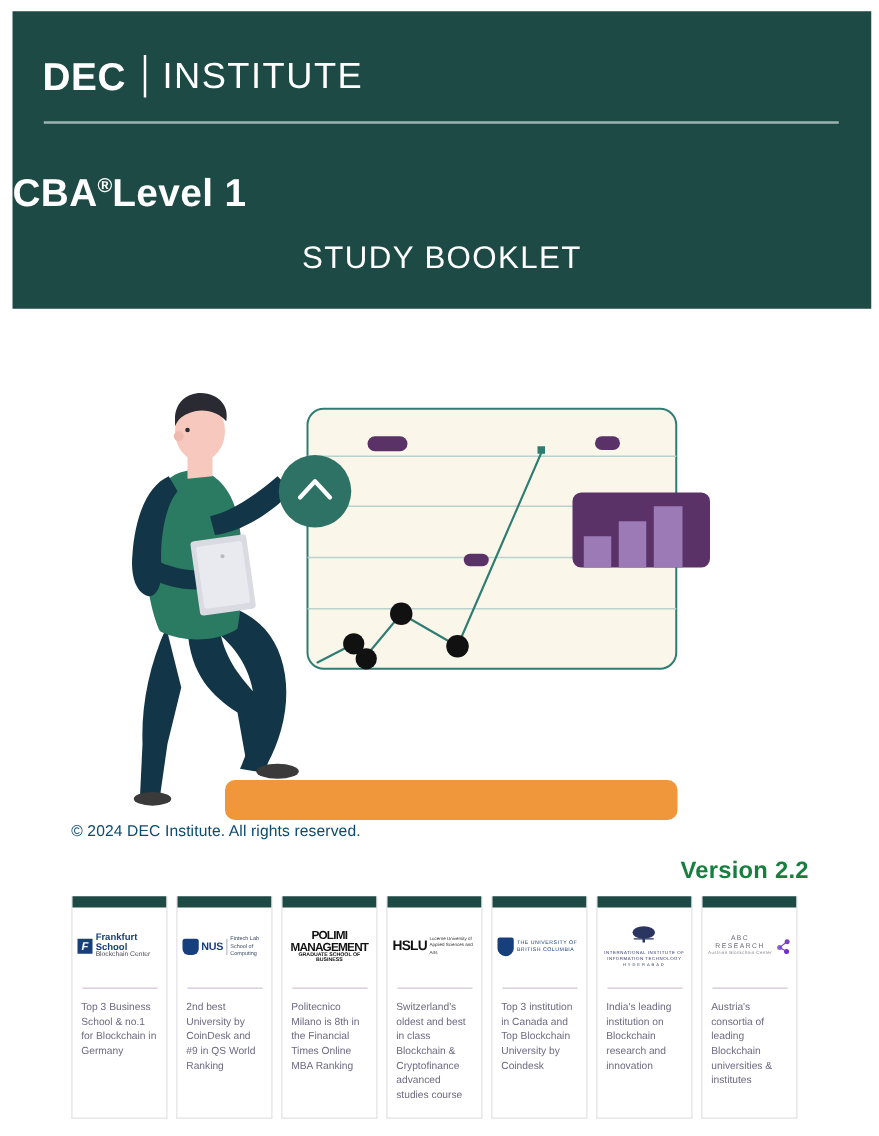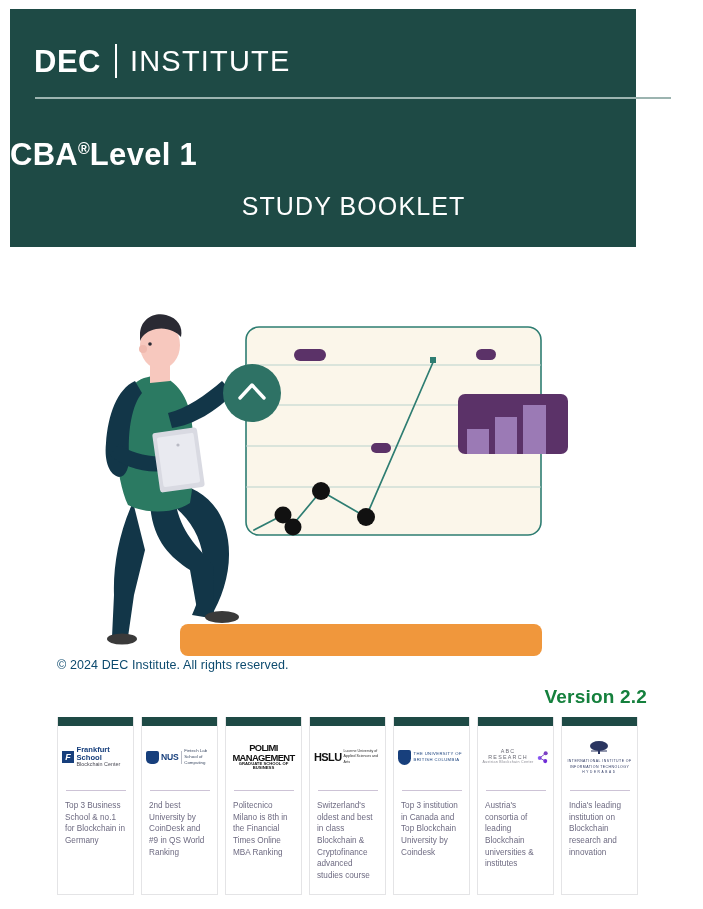--- a/index.html
+++ b/index.html
@@ -13,21 +13,21 @@
     overflow: hidden;
     font-family: "Liberation Sans", sans-serif;
     position: relative;
   }
 
   
   .banner {
     position: absolute;
     left: 10px;
     top: 9px;
-    width: 626px;
+    width: 687px;
     height: 238px;
     background: #1E4A45;
     box-sizing: border-box;
   }
   .logo-row {
     position: absolute;
     left: 24px;
     top: 30px;
     display: flex;
     align-items: center;
@@ -373,20 +373,38 @@
   <div class="card">
     <div class="card-topbar"></div>
     <div class="card-logo">
       <div class="lg">
         <div class="ubc-shield"></div>
         <div class="ubc-txt">THE UNIVERSITY OF BRITISH COLUMBIA</div>
       </div>
     </div>
     <div class="card-sep"></div>
     <div class="card-text">Top 3 institution in Canada and Top Blockchain University by Coindesk</div>
+  </div>
+
+  <div class="card">
+    <div class="card-topbar"></div>
+    <div class="card-logo">
+      <div style="text-align:center;">
+        <svg width="22" height="15" viewBox="0 0 22 15">
+          <ellipse cx="11" cy="6" rx="9" ry="5" fill="#2a3560"></ellipse>
+          <rect x="10" y="8" width="2" height="6" fill="#2a3560"></rect>
+          <path d="M3 11 h16" stroke="#2a3560" stroke-width="1"></path>
+        </svg>
+        <div class="iiit-txt">INTERNATIONAL INSTITUTE OF</div>
+        <div class="iiit-txt">INFORMATION TECHNOLOGY</div>
+        <div class="iiit-sub">HYDERABAD</div>
+      </div>
+    </div>
+    <div class="card-sep"></div>
+    <div class="card-text">India's leading institution on Blockchain research and innovation</div>
   </div>
 
   <div class="card">
     <div class="card-topbar"></div>
     <div class="card-logo">
       <div class="lg">
         <div class="lg-txt" style="text-align:center;">
           <div class="abc-a">ABC RESEARCH</div>
           <div class="abc-b">Austrian Blockchain Center</div>
         </div>
@@ -396,31 +414,13 @@
           <circle cx="9" cy="11.5" r="2.2" fill="#6d28d9"></circle>
           <line x1="9.5" y1="3" x2="3" y2="8" stroke="#7b3fc4" stroke-width="1"></line>
           <line x1="3" y1="8" x2="9" y2="11.5" stroke="#7b3fc4" stroke-width="1"></line>
         </svg>
       </div>
     </div>
     <div class="card-sep"></div>
     <div class="card-text">Austria's consortia of leading Blockchain universities &amp; institutes</div>
   </div>
 
-  <div class="card">
-    <div class="card-topbar"></div>
-    <div class="card-logo">
-      <div style="text-align:center;">
-        <svg width="22" height="15" viewBox="0 0 22 15">
-          <ellipse cx="11" cy="6" rx="9" ry="5" fill="#2a3560"></ellipse>
-          <rect x="10" y="8" width="2" height="6" fill="#2a3560"></rect>
-          <path d="M3 11 h16" stroke="#2a3560" stroke-width="1"></path>
-        </svg>
-        <div class="iiit-txt">INTERNATIONAL INSTITUTE OF</div>
-        <div class="iiit-txt">INFORMATION TECHNOLOGY</div>
-        <div class="iiit-sub">HYDERABAD</div>
-      </div>
-    </div>
-    <div class="card-sep"></div>
-    <div class="card-text">India's leading institution on Blockchain research and innovation</div>
-  </div>
-
 </div>
 
 </body></html>

